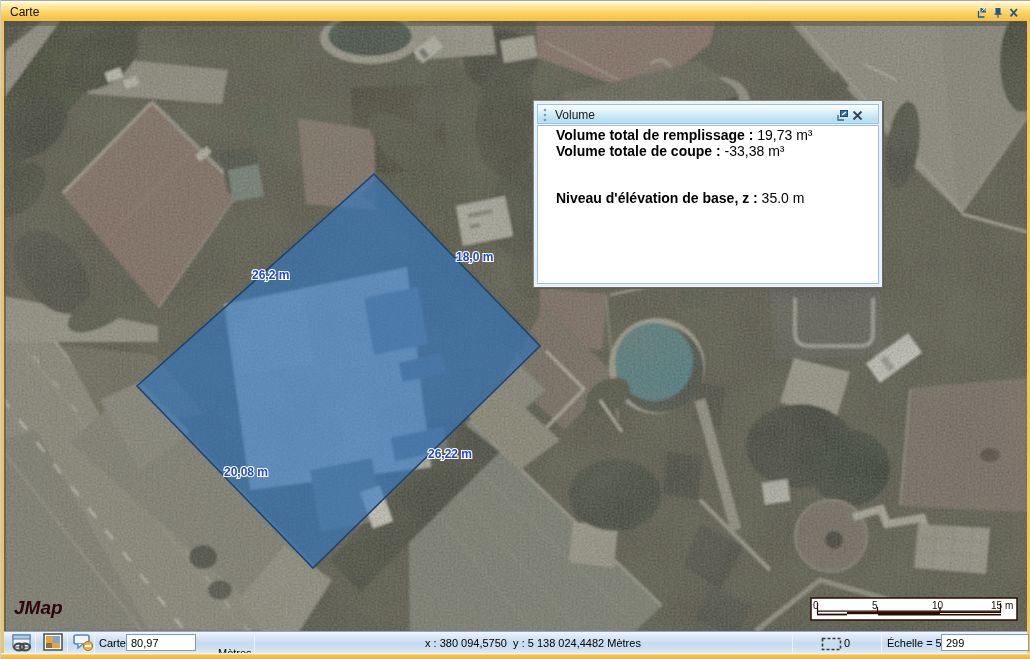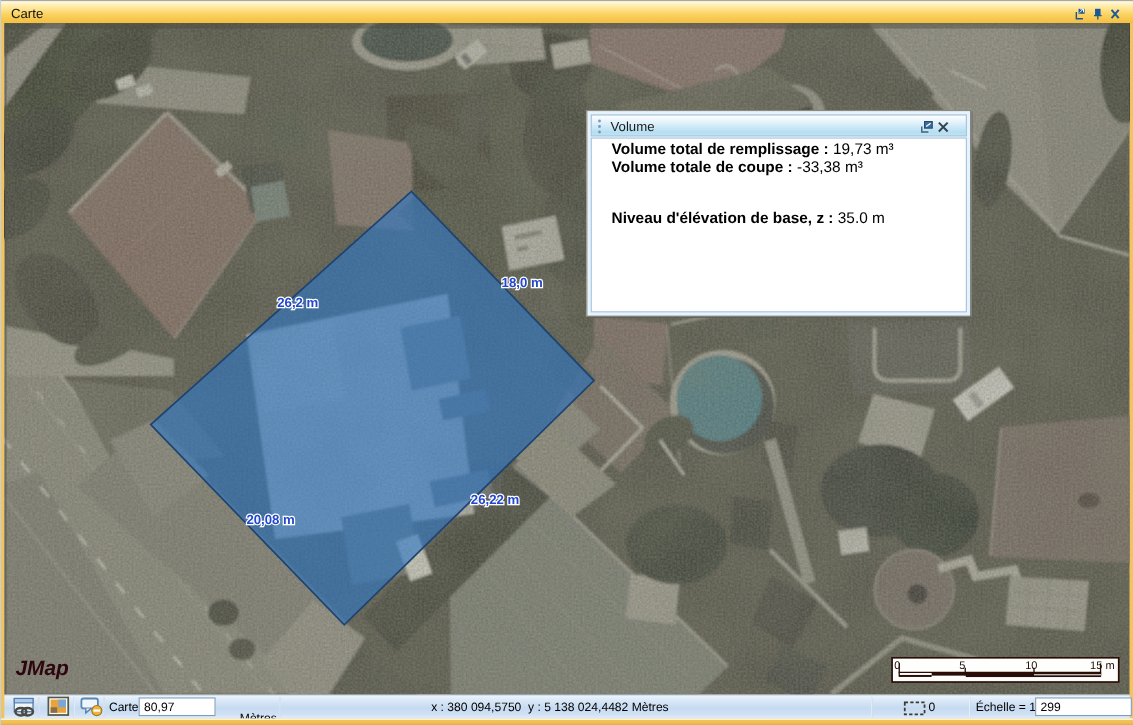--- a/index.html
+++ b/index.html
@@ -443,31 +443,31 @@
     <div class="sep" style="left:90px"></div>
 
     <span style="position:absolute;left:95px;top:5px">Carte</span>
 
     <div class="sfield" style="left:122px;width:70px">80,97</div>
 
     <span style="position:absolute;left:214px;top:15px">Mètres</span>
 
     <div class="sep" style="left:250px"></div>
 
-    <span style="position:absolute;left:388px;top:5px">x&nbsp;: 380&nbsp;094,5750&nbsp; y&nbsp;: 5&nbsp;138&nbsp;024,4482 Mètres</span>
+    <span style="position:absolute;left:421px;top:5px">x&nbsp;: 380&nbsp;094,5750&nbsp; y&nbsp;: 5&nbsp;138&nbsp;024,4482 Mètres</span>
 
     <div class="sep" style="left:788px"></div>
 
     <svg width="22" height="16" style="position:absolute;left:817px;top:5px">
       <rect x="1.5" y="1.5" width="18" height="11" fill="none" stroke="#3a3a34" stroke-width="1.6" stroke-dasharray="3 2"></rect>
     </svg>
 
     <span style="position:absolute;left:840px;top:5px">0</span>
 
     <div class="sep" style="left:877px"></div>
 
-    <span style="position:absolute;left:883px;top:5px">Échelle = 1</span>
+    <span style="position:absolute;left:883px;top:5px">Échelle = 5</span>
 
     <div class="sfield" style="left:937px;width:88px">299</div>
   </div>
 
   <div id="botborder"></div>
 </div>
 
 </body></html>

